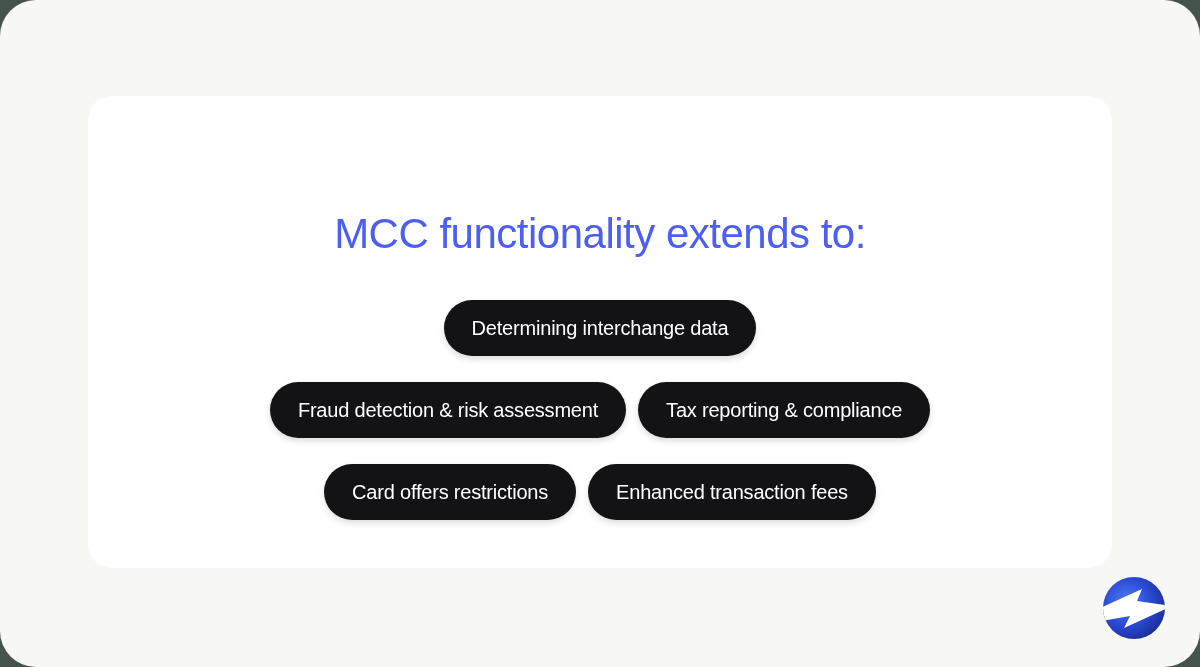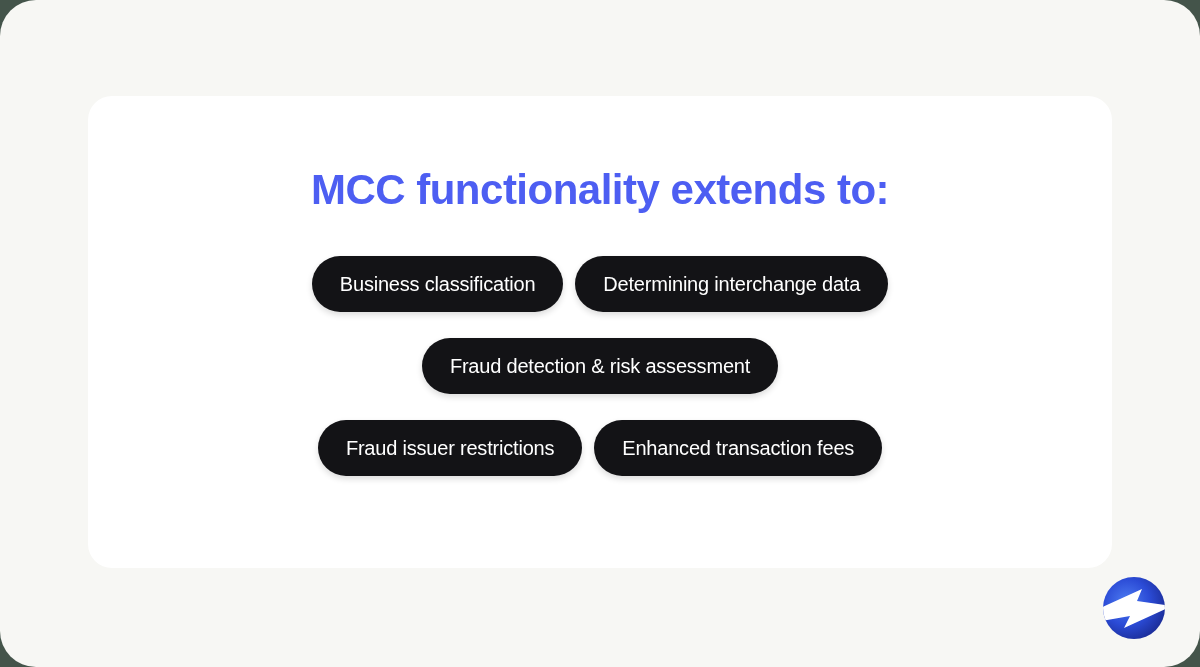--- a/index.html
+++ b/index.html
@@ -27,24 +27,24 @@
     top: 96px;
     width: 1024px;
     height: 472px;
     background: #ffffff;
     border-radius: 24px;
     display: flex;
     flex-direction: column;
     align-items: center;
   }
   .title {
-    margin-top: 68px;
+    margin-top: 112px;
     font-size: 42px;
     line-height: 52px;
-    font-weight: 700;
+    font-weight: 400;
     letter-spacing: -0.5px;
     color: #4d5ef2;
     white-space: nowrap;
   }
   .rows {
     margin-top: 40px;
     display: flex;
     flex-direction: column;
     align-items: center;
     gap: 26px;
@@ -78,28 +78,28 @@
 </head>
 <body>
 
 <div class="canvas">
 
   <div class="card">
     <div class="title">MCC functionality extends to:</div>
 
     <div class="rows">
       <div class="row">
-        <div class="pill">Business classification</div>
         <div class="pill">Determining interchange data</div>
       </div>
       <div class="row">
         <div class="pill">Fraud detection &amp; risk assessment</div>
+        <div class="pill">Tax reporting &amp; compliance</div>
       </div>
       <div class="row">
-        <div class="pill">Fraud issuer restrictions</div>
+        <div class="pill">Card offers restrictions</div>
         <div class="pill">Enhanced transaction fees</div>
       </div>
     </div>
   </div>
 
   <div class="logo">
     <svg viewBox="0 0 64 64" width="64" height="64" aria-hidden="true">
       <defs>
         <radialGradient id="orbGrad" cx="38%" cy="40%" r="78%">
           <stop offset="0%" stop-color="#4e7df2"></stop>

